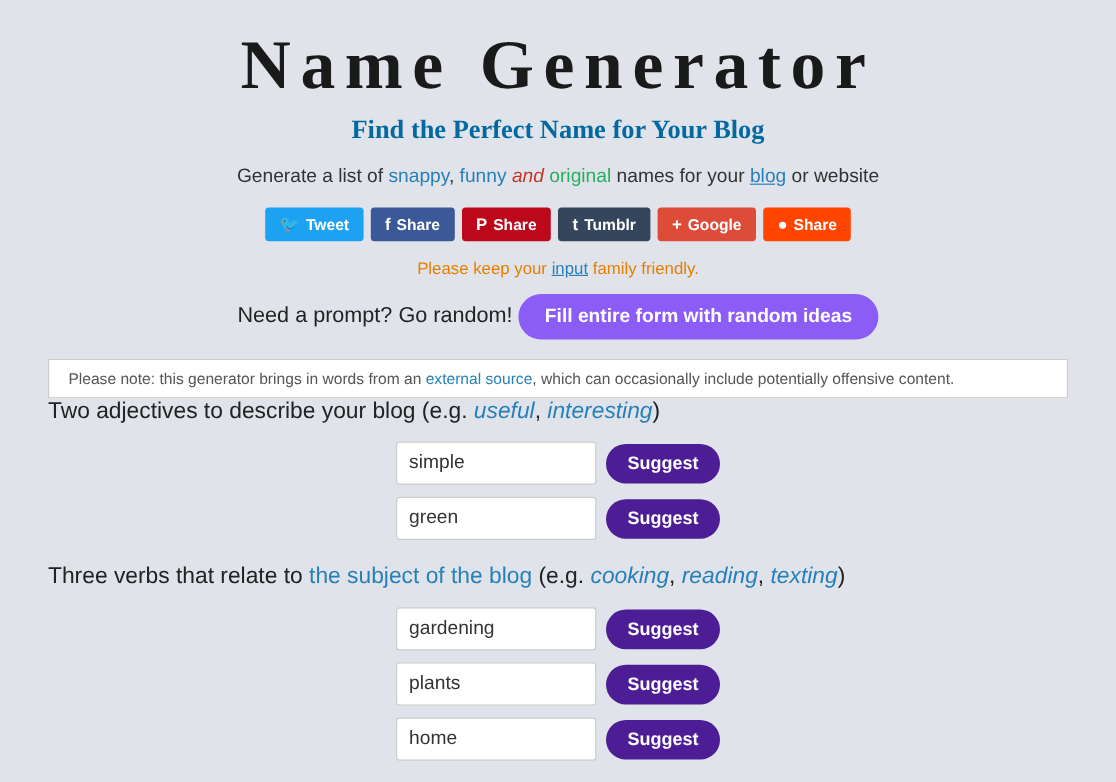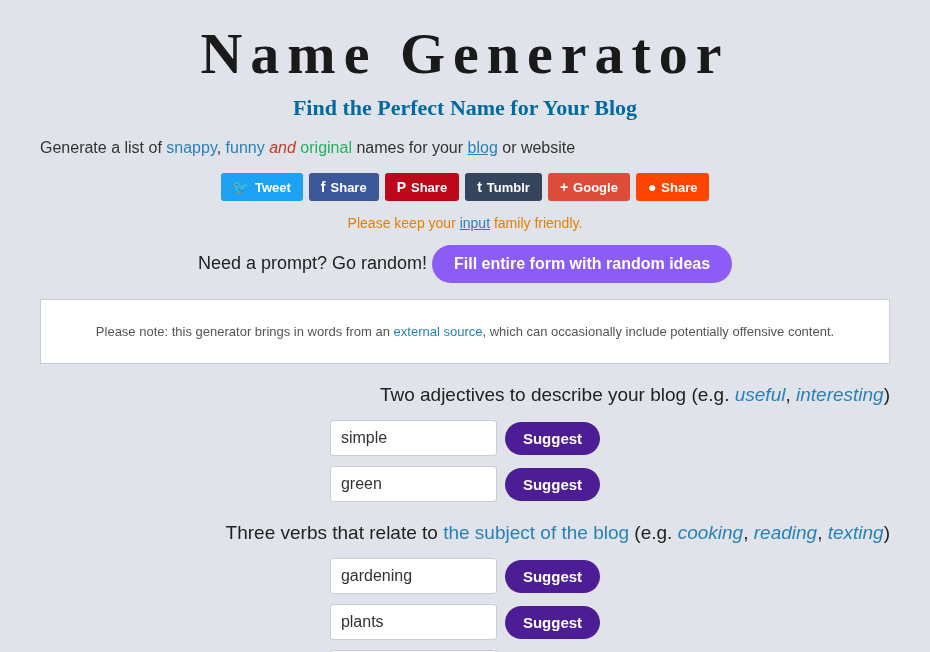--- a/index.html
+++ b/index.html
@@ -23,21 +23,21 @@
       font-family: Georgia, serif;
     }
     .subtitle {
       text-align: center;
       font-size: 22px;
       color: #0369a1;
       margin-bottom: 18px;
       font-family: Georgia, serif;
     }
     .description {
-      text-align: left;
+      text-align: center;
       font-size: 16px;
       color: #333;
       margin-bottom: 16px;
       font-family: Arial, sans-serif;
     }
     .description .highlight-snappy { color: #2980b9; }
     .description .highlight-funny { color: #2980b9; }
     .description .highlight-and { color: #c0392b; font-style: italic; }
     .description .highlight-original { color: #27ae60; }
     .description .highlight-blog { color: #2980b9; text-decoration: underline; }
@@ -97,31 +97,30 @@
       padding: 10px 22px;
       font-size: 16px;
       cursor: pointer;
       font-family: Arial, sans-serif;
       font-weight: bold;
     }
 
     .notice-bar {
       background-color: #fff;
       border: 1px solid #ccc;
-      padding: 24px 16px;
-      text-align: center;
+      padding: 8px 16px;
+      text-align: left;
       font-size: 13px;
       color: #555;
-      margin-bottom: 20px;
       font-family: Arial, sans-serif;
     }
     .notice-bar .notice-link { color: #2980b9; }
 
     .section-label {
-      text-align: right;
+      text-align: left;
       font-size: 19px;
       color: #222;
       margin-bottom: 14px;
       font-family: Arial, sans-serif;
     }
     .section-label .sl-blue { color: #2980b9; }
     .section-label .sl-italic { font-style: italic; }
 
     .input-row {
       display: flex;

